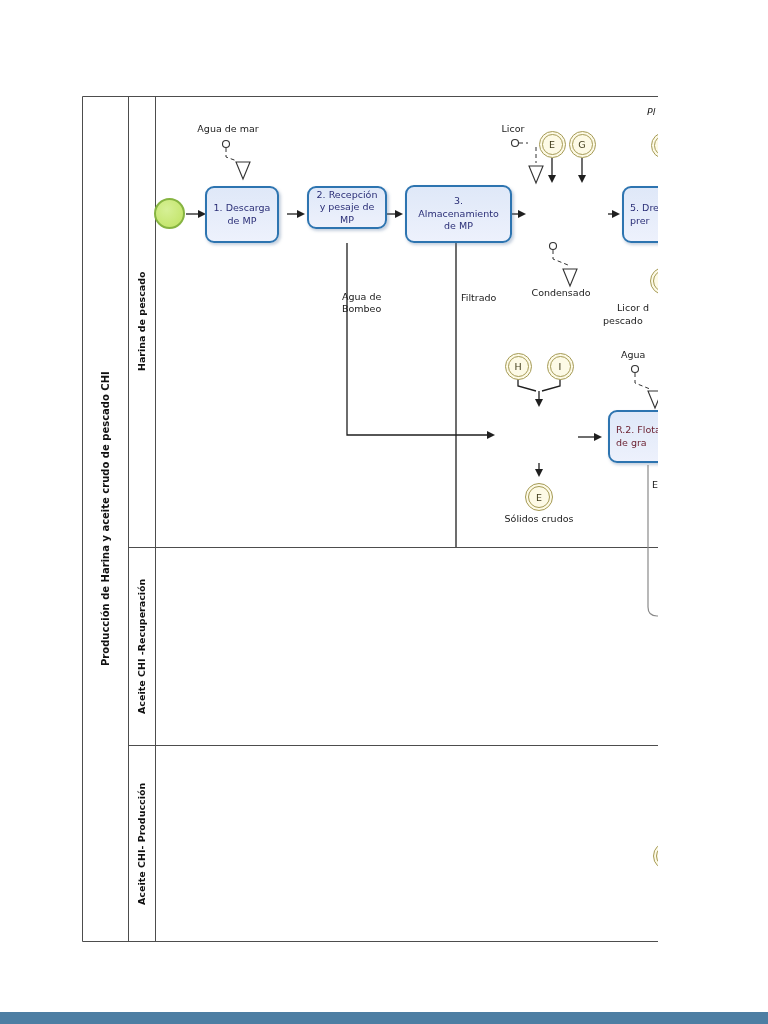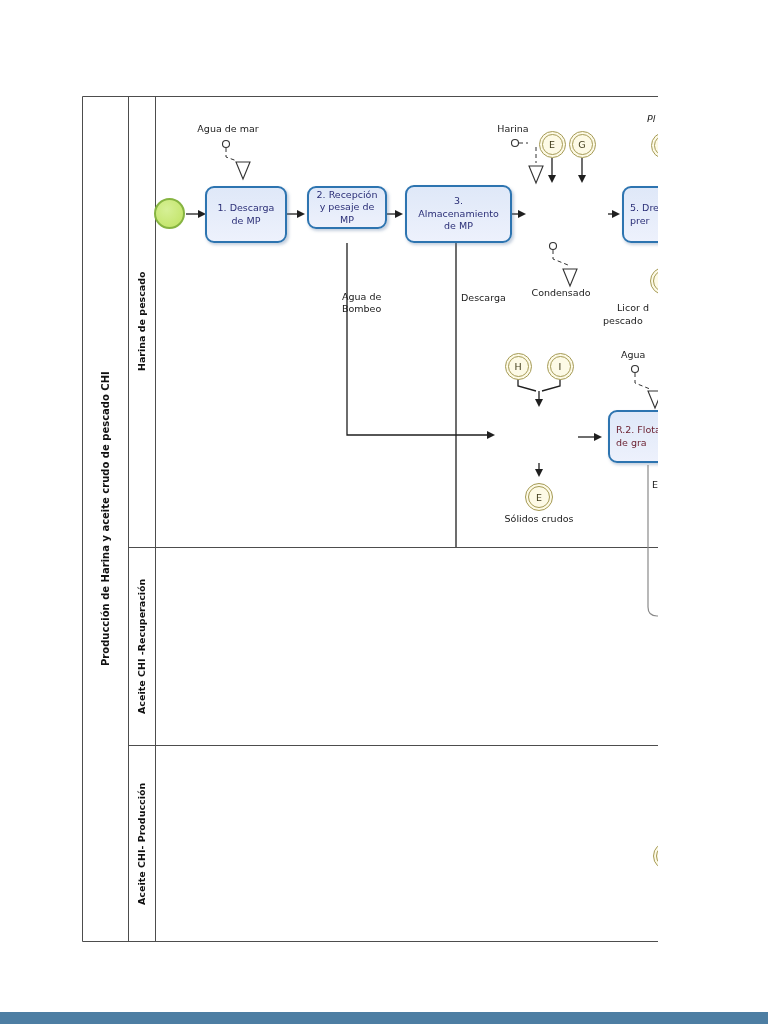--- a/index.html
+++ b/index.html
@@ -21,21 +21,21 @@
 
   
   .task{position:absolute;background:linear-gradient(#dfe8f8,#edf1fc);
         border:2px solid #2d74b0;border-radius:9px;
         box-shadow:1.5px 2px 3px rgba(90,120,160,.35);
         display:flex;align-items:center;justify-content:center;
         font-size:9.5px;line-height:1.3;color:#2b2f77;text-align:center;
         white-space:pre-line;box-sizing:border-box;}
   .task.rtask{color:#6d2333;}
   .task.left{justify-content:flex-start;text-align:left;padding-left:6px;}
-  .t1{left:205px;top:186px;width:82px;height:57px;}
+  .t1{left:205px;top:186px;width:74px;height:57px;}
   .t2{left:307px;top:186px;width:80px;height:43px;text-align:center;}
   .t3{left:405px;top:185px;width:107px;height:58px;}
   .t4{left:528px;top:186px;width:80px;height:56px;}
   .t5{left:622px;top:186px;width:80px;height:57px;}
   .r1{left:500px;top:410px;width:78px;height:53px;}
   .r2{left:608px;top:410px;width:80px;height:53px;padding-left:4px;}
 
   
   .event{position:absolute;border:1.5px solid #a59a55;border-radius:50%;
          background:#fdfae6;display:flex;align-items:center;justify-content:center;
@@ -154,24 +154,24 @@
     </div>
   <div class="event" style="left:525px;top:483px;width:28px;height:28px;">
       <span>E</span>
     </div>
 
   <div class="event" style="left:650.5px;top:131.5px;width:27px;height:27px;"></div>
   <div class="event" style="left:650px;top:267px;width:28px;height:28px;"></div>
   <div class="event" style="left:653px;top:842px;width:28px;height:28px;"></div>
 
   <div class="lbl c" style="left:196px;top:123px;width:64px;">Agua de mar</div>
-  <div class="lbl c" style="left:494px;top:123px;width:38px;">Harina</div>
-  <div class="lbl" style="left:647px;top:113px;font-style:italic;">Pl</div>
+  <div class="lbl c" style="left:494px;top:123px;width:38px;">Licor</div>
+  <div class="lbl" style="left:647px;top:106px;font-style:italic;">Pl</div>
   <div class="lbl c" style="left:526px;top:287px;width:70px;">Condensado</div>
-  <div class="lbl" style="left:461px;top:292px;">Descarga</div>
+  <div class="lbl" style="left:461px;top:292px;">Filtrado</div>
   <div class="lbl" style="left:342px;top:291px;">Agua de
 Bombeo</div>
   <div class="lbl" style="left:617px;top:302px;">Licor d</div>
   <div class="lbl" style="left:603px;top:315px;">pescado</div>
   <div class="lbl" style="left:621px;top:349px;">Agua</div>
   <div class="lbl c" style="left:501px;top:513px;width:76px;">Sólidos crudos</div>
   <div class="lbl" style="left:652px;top:479px;">E</div>
 
 </div>
 

